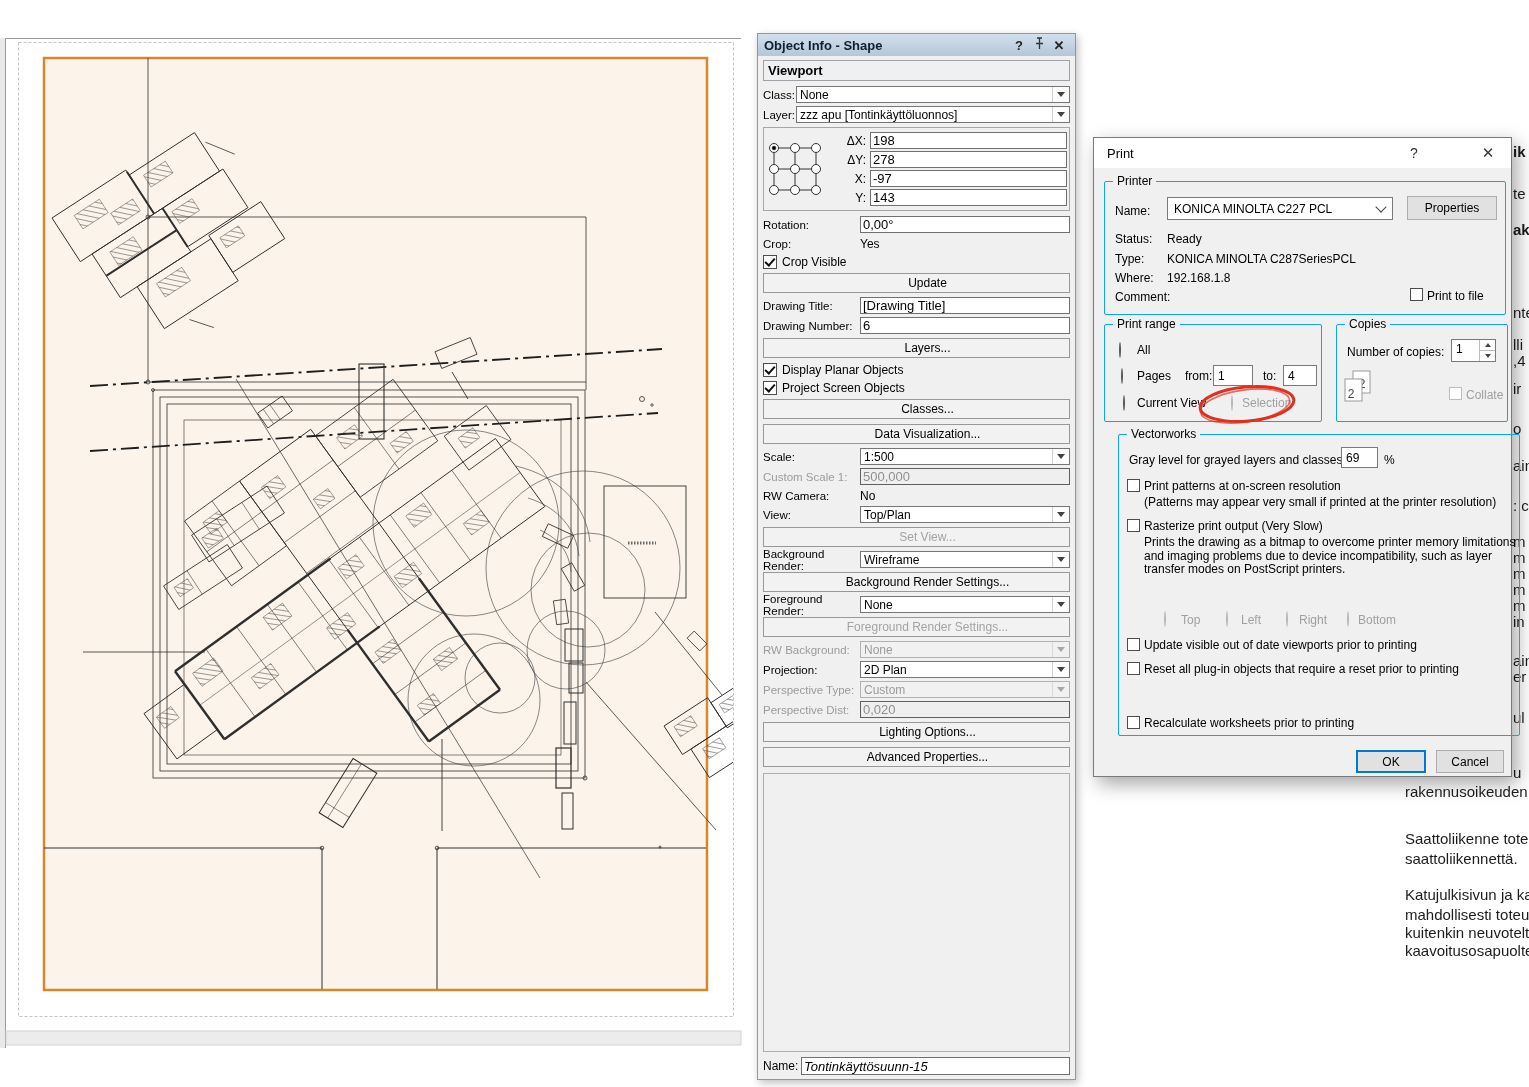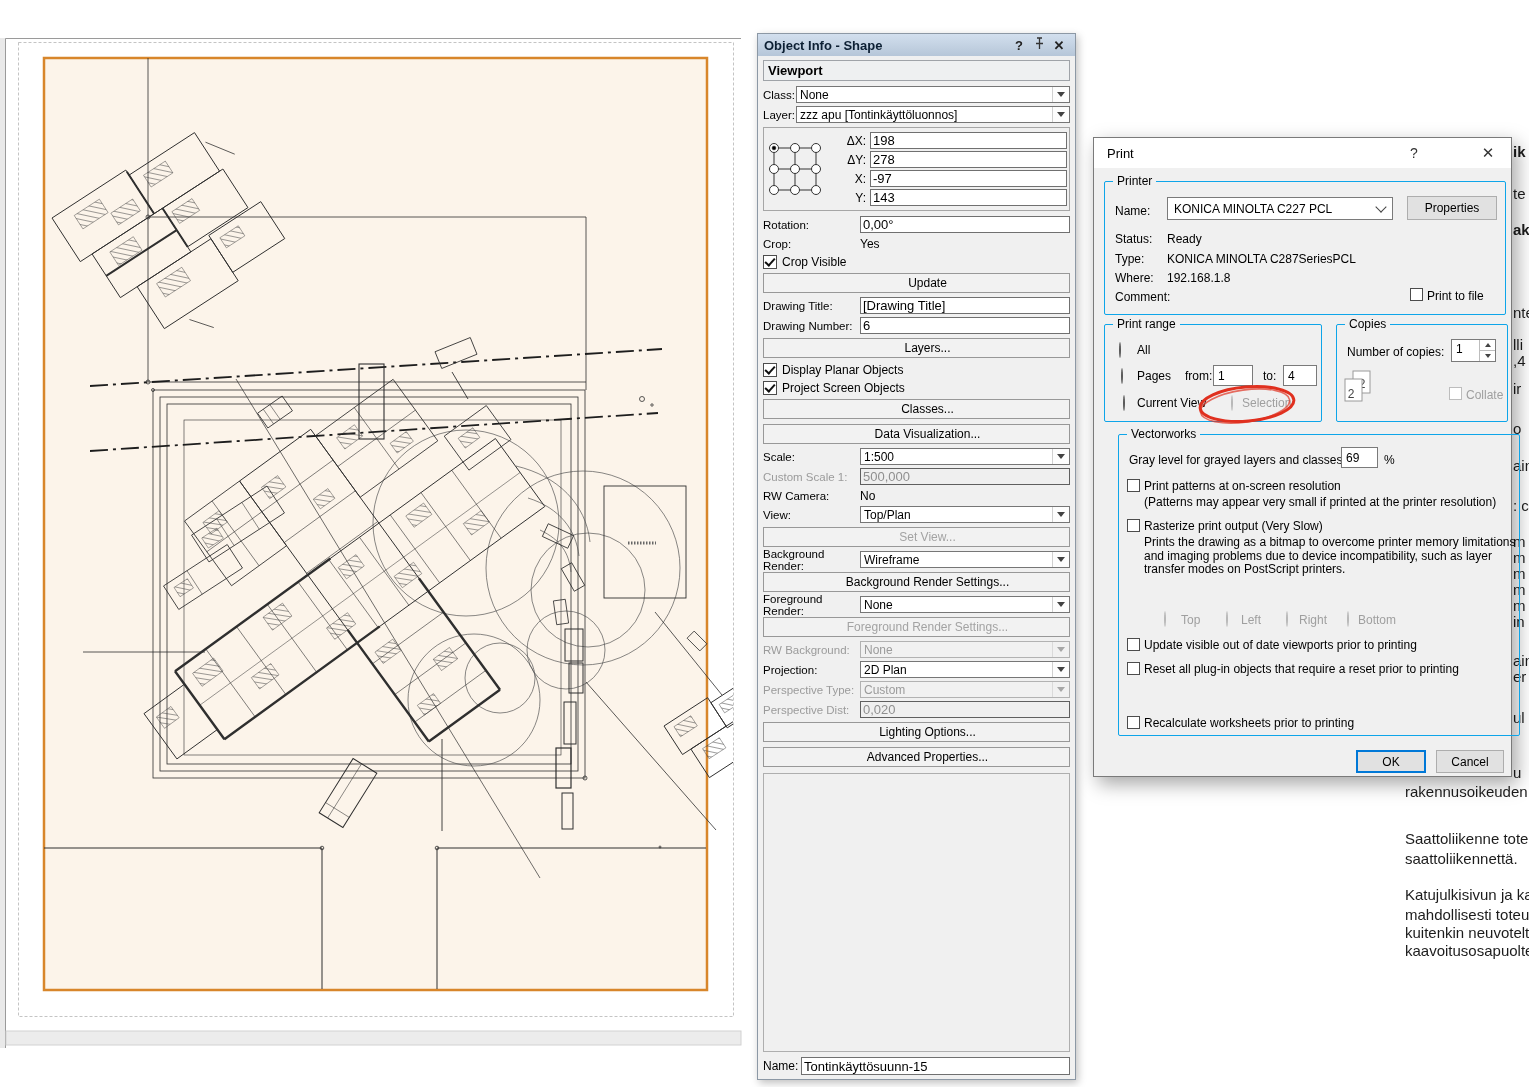--- a/index.html
+++ b/index.html
@@ -58,21 +58,21 @@
   .poscol{flex:1;display:flex;flex-direction:column;justify-content:space-between;}
   .posrow{display:flex;align-items:center;height:17px;margin:1px 0;}
   .posrow .plab{width:42px;text-align:right;margin-right:4px;font-size:12px;}
   .chk{width:12px;height:12px;border:1px solid #4c4c4c;background:#fff;position:relative;flex:0 0 auto;}
   .chk.on::after{content:"";position:absolute;left:3px;top:0;width:4px;height:8px;
     border:solid #101010;border-width:0 2px 2px 0;transform:rotate(42deg);}
   .cblab{margin-left:5px;font-size:12px;}
   .spacerbox{flex:1;border:1px solid #aeaeae;margin:3px 0 4px 0;background:#f0f0f0;}
   .namerow{display:flex;align-items:center;height:20px;flex:0 0 auto;}
   .namerow .lab{width:38px;font-size:12px;}
-  .namerow .fld{height:16px;}
+  .namerow .fld{height:16px;font-style:italic;}
 
   
   #printdlg{position:absolute;left:1093px;top:137px;width:419px;height:640px;z-index:3;
     background:#f0f0f0;border:1px solid #7a7a7a;box-shadow:5px 7px 18px rgba(0,0,0,.35);
     font-size:12px;color:#000;box-sizing:border-box;}
   .dtitle{height:30px;background:#fff;display:flex;align-items:center;padding:0 0 0 13px;gap:28px;}
   .dtitle .t{flex:1;font-size:13px;}
   .dtitle .ic{width:46px;text-align:center;font-size:14px;color:#333;}
   .grp{position:absolute;border:1px solid #0ea5e9;border-radius:2px;}
   .grp .glab{position:absolute;top:-8px;left:8px;background:#f0f0f0;padding:0 4px;font-size:12px;}

